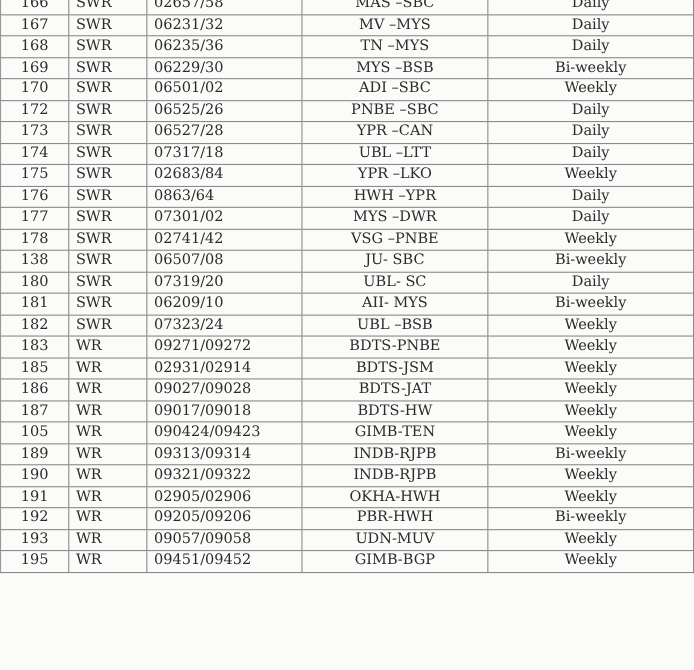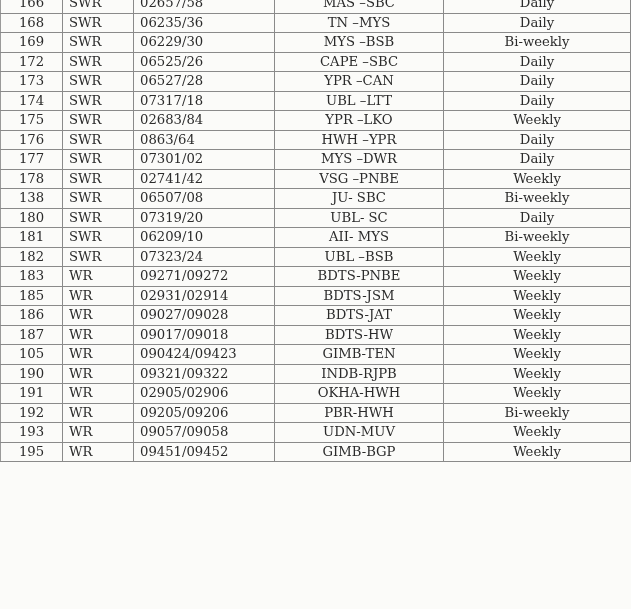--- a/index.html
+++ b/index.html
@@ -49,38 +49,52 @@
   <table>
     <tbody id="table-body">
         <tr>
     <td class="c-sno">166</td>
     <td class="c-rly">SWR</td>
     <td class="c-no">02657/58</td>
     <td class="c-route">MAS –SBC</td>
     <td class="c-freq">Daily</td>
   </tr>
         <tr>
+    <td class="c-sno">167</td>
+    <td class="c-rly">SWR</td>
+    <td class="c-no">06231/32</td>
+    <td class="c-route">MV –MYS</td>
+    <td class="c-freq">Daily</td>
+  </tr>
+        <tr>
     <td class="c-sno">168</td>
     <td class="c-rly">SWR</td>
     <td class="c-no">06235/36</td>
     <td class="c-route">TN –MYS</td>
     <td class="c-freq">Daily</td>
   </tr>
         <tr>
     <td class="c-sno">169</td>
     <td class="c-rly">SWR</td>
     <td class="c-no">06229/30</td>
     <td class="c-route">MYS –BSB</td>
     <td class="c-freq">Bi-weekly</td>
   </tr>
         <tr>
+    <td class="c-sno">170</td>
+    <td class="c-rly">SWR</td>
+    <td class="c-no">06501/02</td>
+    <td class="c-route">ADI –SBC</td>
+    <td class="c-freq">Weekly</td>
+  </tr>
+        <tr>
     <td class="c-sno">172</td>
     <td class="c-rly">SWR</td>
     <td class="c-no">06525/26</td>
-    <td class="c-route">CAPE –SBC</td>
+    <td class="c-route">PNBE –SBC</td>
     <td class="c-freq">Daily</td>
   </tr>
         <tr>
     <td class="c-sno">173</td>
     <td class="c-rly">SWR</td>
     <td class="c-no">06527/28</td>
     <td class="c-route">YPR –CAN</td>
     <td class="c-freq">Daily</td>
   </tr>
         <tr>
@@ -173,20 +187,27 @@
     <td class="c-no">09017/09018</td>
     <td class="c-route">BDTS-HW</td>
     <td class="c-freq">Weekly</td>
   </tr>
         <tr>
     <td class="c-sno">105</td>
     <td class="c-rly">WR</td>
     <td class="c-no">090424/09423</td>
     <td class="c-route">GIMB-TEN</td>
     <td class="c-freq">Weekly</td>
+  </tr>
+        <tr>
+    <td class="c-sno">189</td>
+    <td class="c-rly">WR</td>
+    <td class="c-no">09313/09314</td>
+    <td class="c-route">INDB-RJPB</td>
+    <td class="c-freq">Bi-weekly</td>
   </tr>
         <tr>
     <td class="c-sno">190</td>
     <td class="c-rly">WR</td>
     <td class="c-no">09321/09322</td>
     <td class="c-route">INDB-RJPB</td>
     <td class="c-freq">Weekly</td>
   </tr>
         <tr>
     <td class="c-sno">191</td>

